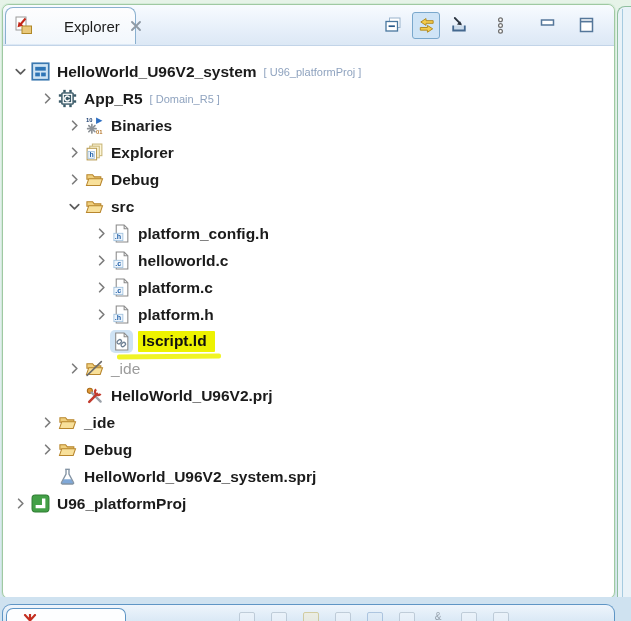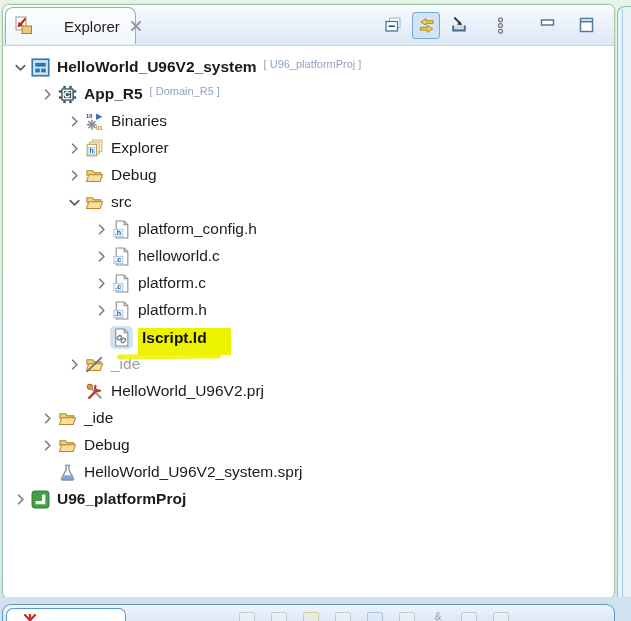--- a/index.html
+++ b/index.html
@@ -44,38 +44,38 @@
   }
   .tbtn{width:24px;height:24px;display:flex;align-items:center;justify-content:center;flex:none;}
   .tbtn svg{width:19px;height:19px;}
   .tbtn.toggled{
     background:#cfe4f6;border:1px solid #7aa8cc;border-radius:3px;
     width:26px;height:25px;margin:0 2px;
   }
   .gap6{width:5px;}.gap18{width:17px;}.gap24{width:23px;}.gap16{width:15px;}
   
   .tree{padding:12px 4px 0 6px;}
-  .row{height:27px;display:flex;position:relative;cursor:default;}
+  .row{height:27px;display:flex;align-items:center;position:relative;cursor:default;}
   .tw{width:18px;height:18px;flex:none;display:flex;align-items:center;justify-content:center;}
   .tw svg{width:17px;height:17px;}
   .ic{width:19px;height:19px;flex:none;margin:0 7px 0 2px;display:flex;align-items:center;justify-content:center;}
   .ic svg{width:19px;height:19px;}
-  .lbl{font-size:15.5px;color:#1b1b1b;font-weight:400;white-space:pre;}
+  .lbl{font-size:15.5px;color:#1b1b1b;font-weight:700;white-space:pre;}
   .bold .lbl{font-weight:700;}
   .muted .lbl{color:#9b9b9b;font-weight:400;}
   .sfx{font-size:11px;color:#8fa3bf;font-weight:400;margin-left:7px;white-space:pre;}
   .lvl0 .tw{margin-left:2px;}
   .lvl1 .tw{margin-left:29px;}
   .lvl2 .tw{margin-left:56px;}
   .lvl3 .tw{margin-left:83px;}
   
   .selected .ic{background:#cfe3f5;border-radius:3px;box-shadow:0 0 0 2px #cfe3f5;}
   .hilite .lbl{
     background:#edf200;color:#101010;font-weight:700;
-    padding:1px 24px 2px 4px;border-radius:1px;
+    padding:1px 8px 2px 4px;border-radius:1px;
   }
   .marker-tail{
     position:absolute;left:108px;bottom:-4px;width:104px;height:5px;
     background:#edf200;opacity:.85;transform:rotate(-.6deg);border-radius:2px;
     z-index:1;pointer-events:none;
   }
   
   .bottom-bg{position:absolute;left:0;top:597px;width:631px;height:24px;background:#cfe2f0;}
   .bottom-panel{
     position:absolute;left:2px;top:604px;width:611px;height:17px;

